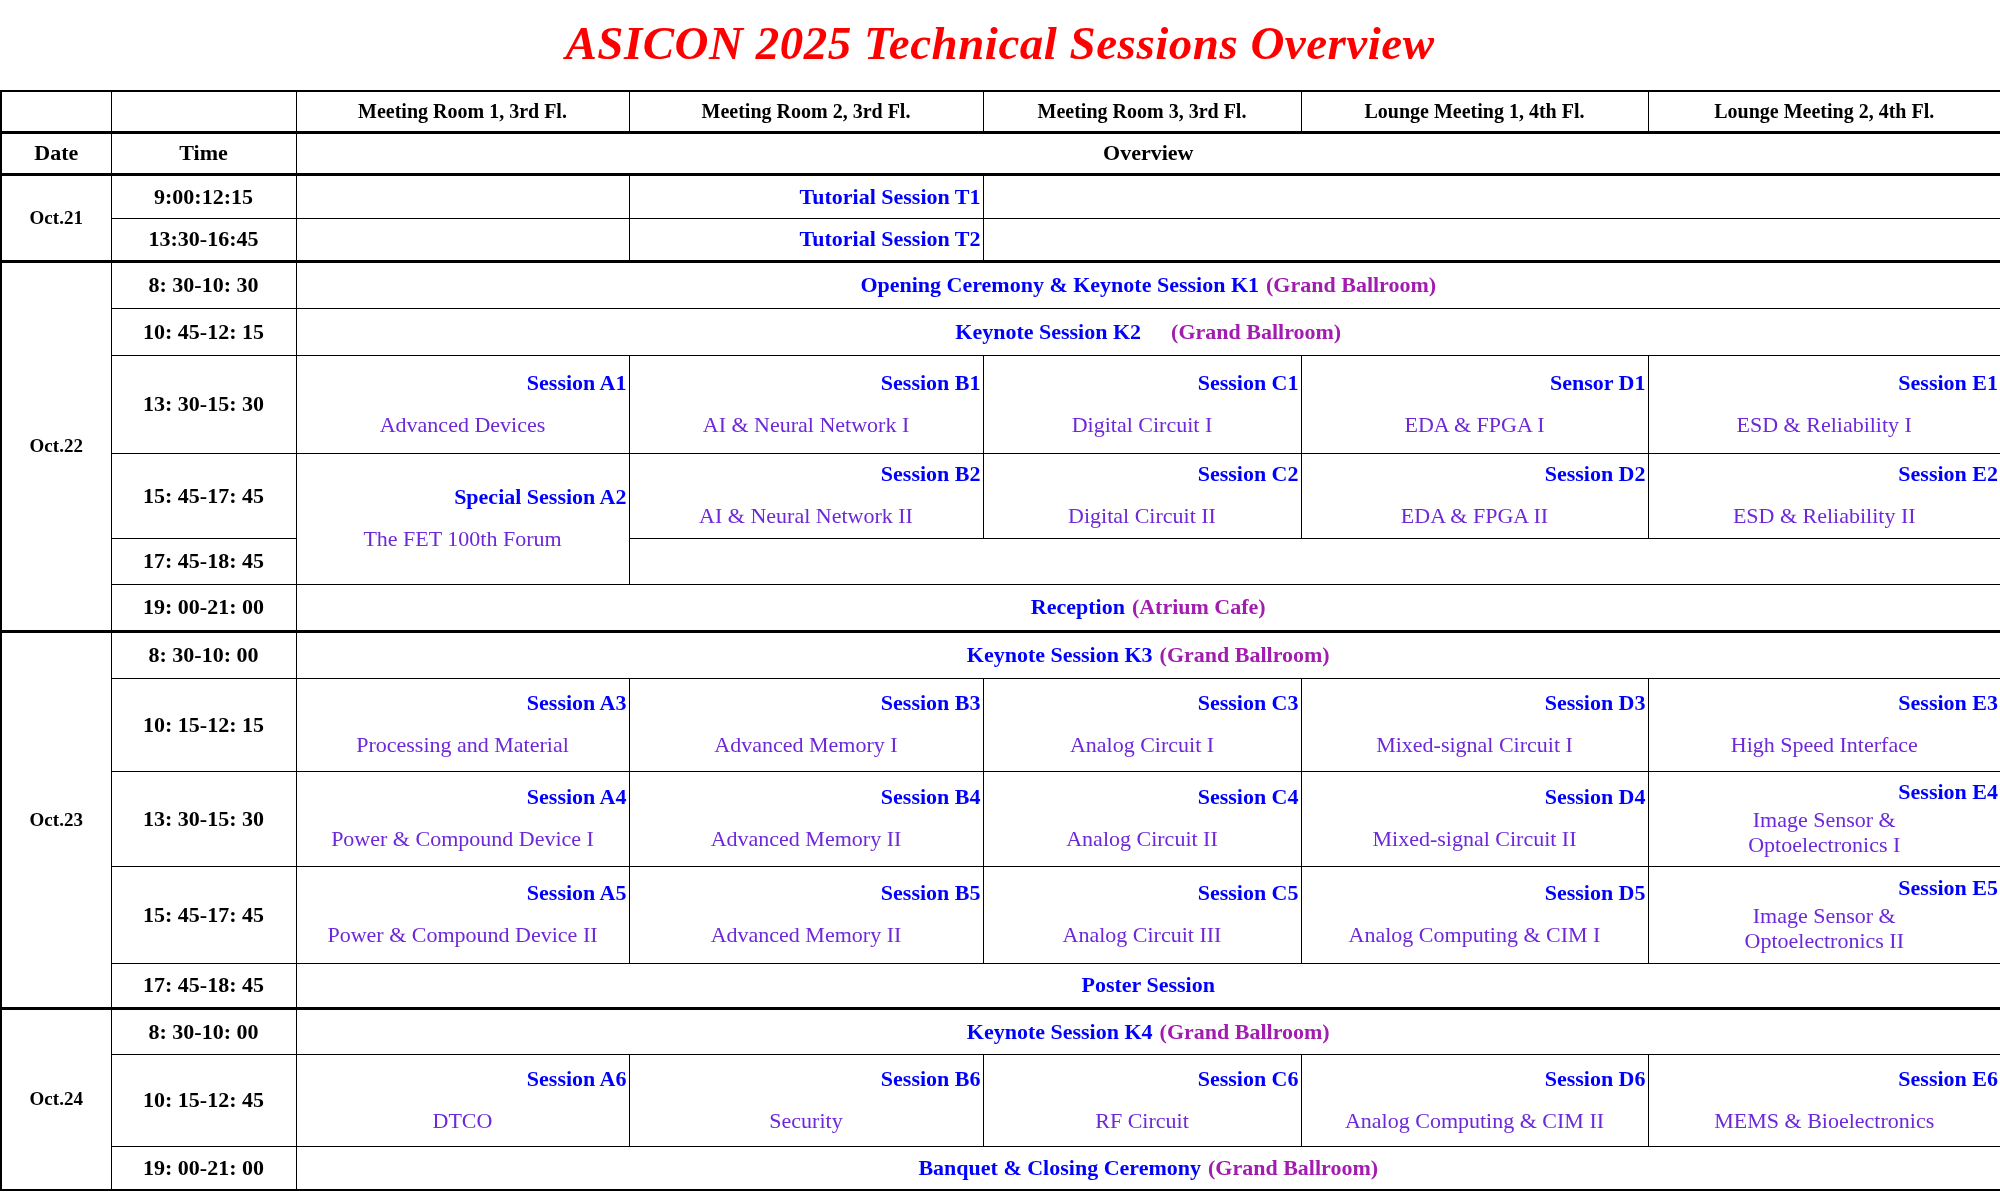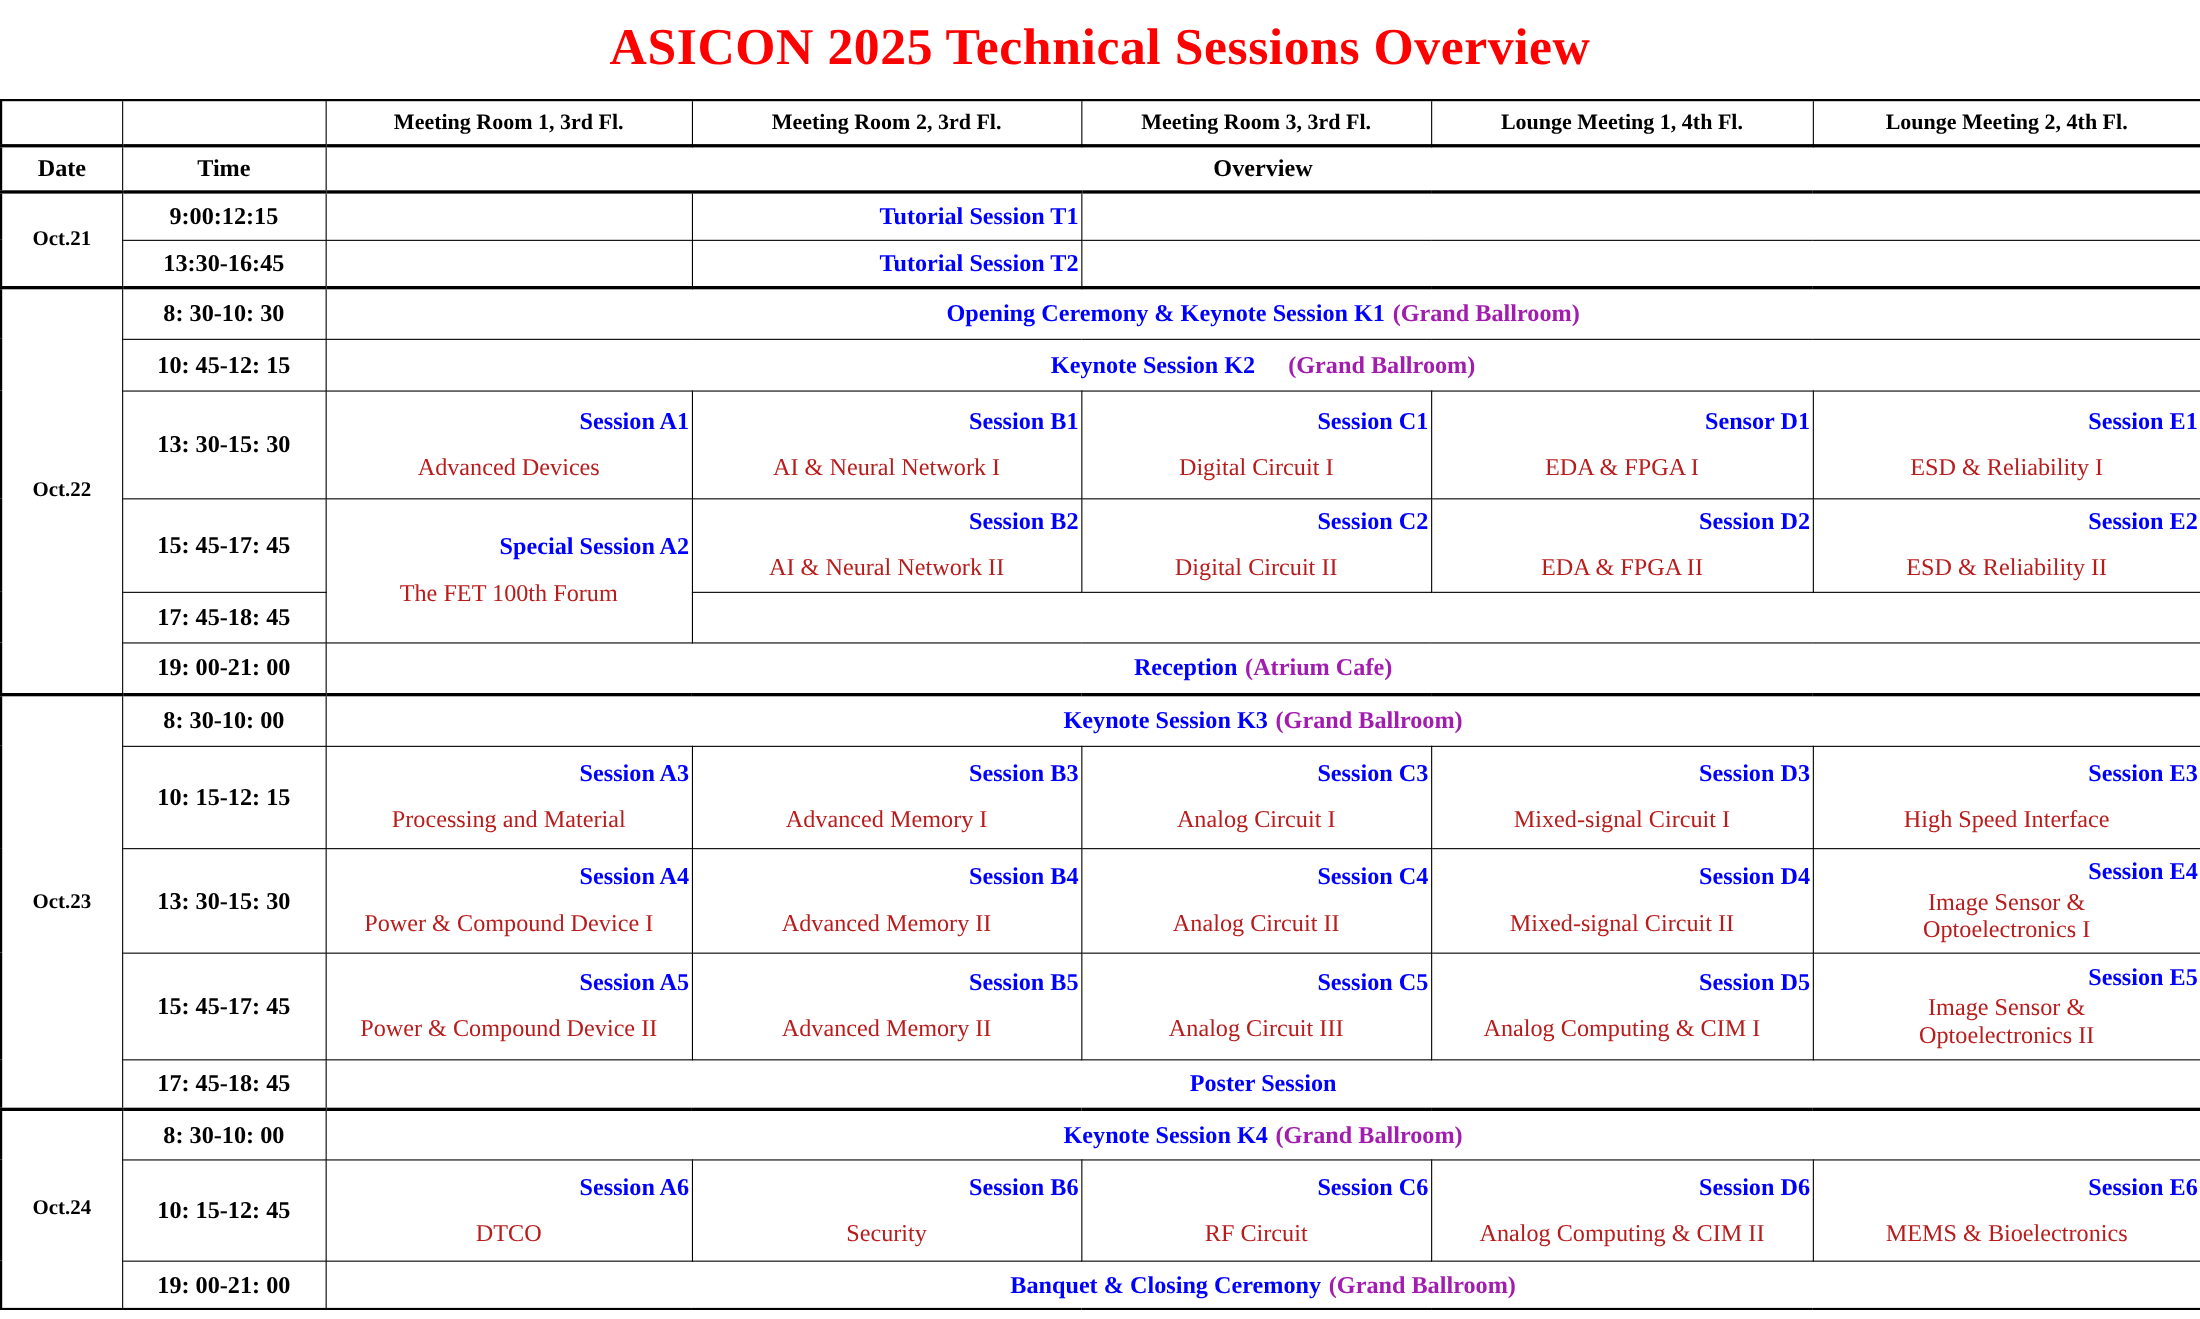--- a/index.html
+++ b/index.html
@@ -4,20 +4,21 @@
 <style>
   html,body{margin:0;padding:0;background:#ffffff;}
   body{width:2000px;font-family:"Liberation Serif",serif;}
   h1{
     color:#FF0000;
     text-align:center;
     font-size:47px;
     font-weight:bold;
     margin:16px 0 20px 0;
     letter-spacing:0.5px;
+    font-style:italic;
   }
   table{
     border-collapse:collapse;
     width:2000px;
     table-layout:fixed;
     border:2px solid #000;
   }
   td{
     border:1px solid #000;
     text-align:center;
@@ -27,21 +28,21 @@
     color:#000;
     padding:2px;
     overflow:hidden;
   }
   tr.thick td{border-top-width:3px;}
   td.room{font-size:20px;}
   td.date{font-size:19px;}
   td.time{font-size:22px;}
   .sname{color:#0000FF;text-align:right;}
   .stopic{
-    color:#b91c1c;
+    color:#6d28d9;
     font-weight:normal;
     margin-top:16px;
     white-space:pre-line;
     line-height:1.2;
   }
   td.tight .stopic{margin-top:3px;line-height:1.12;}
   .ename{color:#0000FF;margin-top:34px;}
   .venue{color:#a21caf;margin-left:7px;}
   .venue-gap{margin-left:30px;}
 </style>

